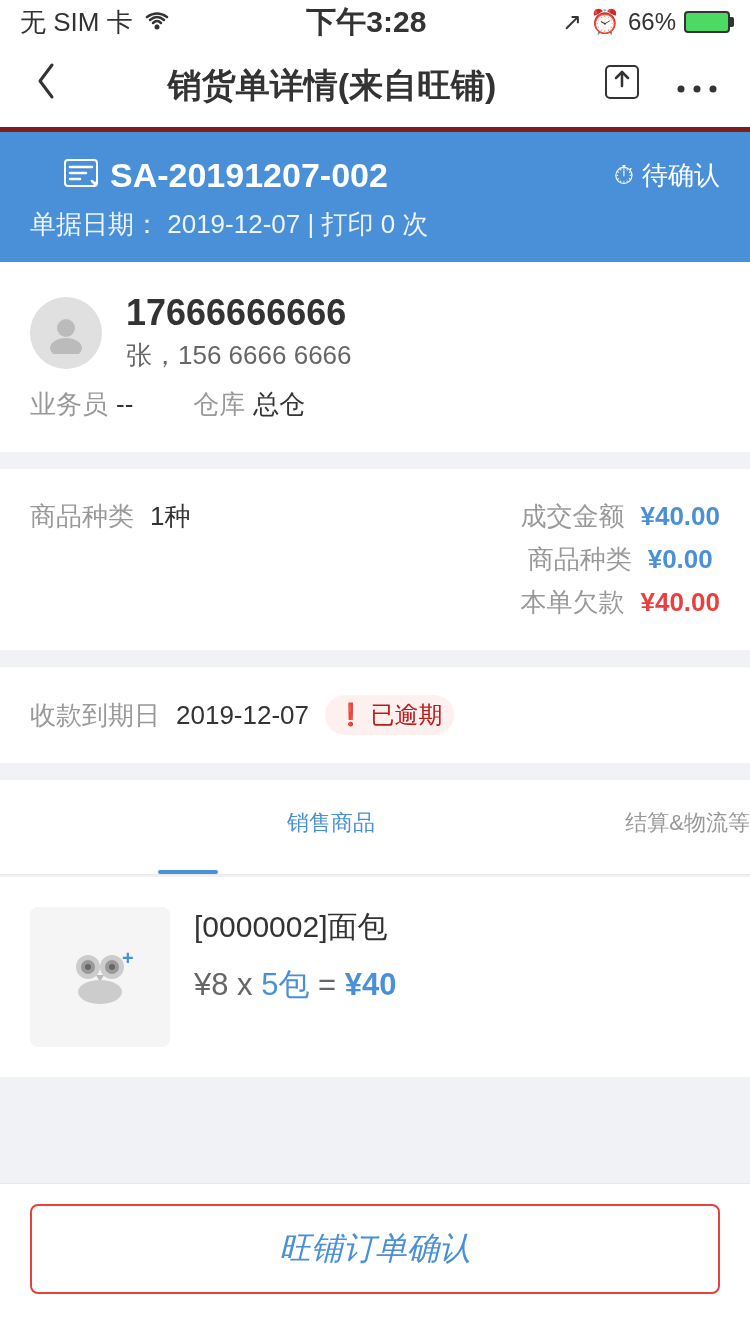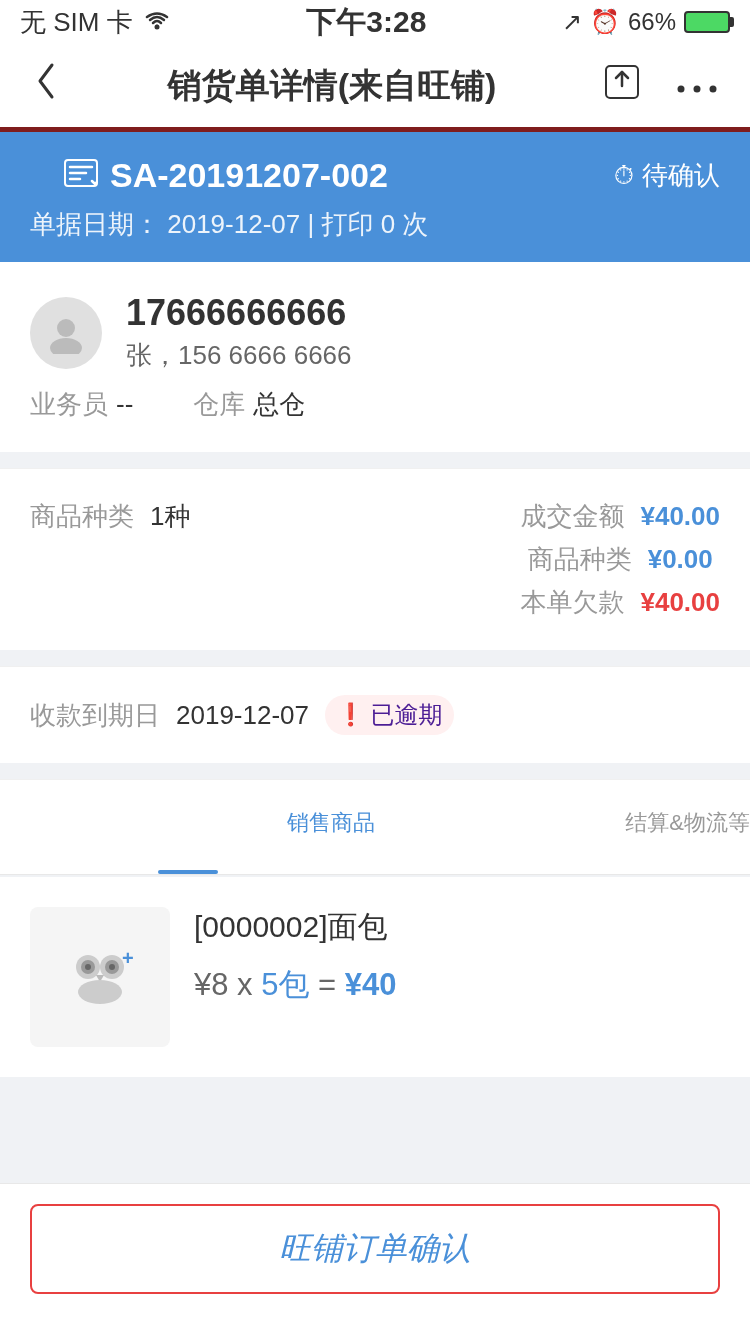--- a/index.html
+++ b/index.html
@@ -259,21 +259,21 @@
       gap: 6px;
       background: #fff0f0;
       border-radius: 20px;
       padding: 4px 12px;
     }
     .overdue-icon {
       color: #e84040;
       font-size: 22px;
     }
     .overdue-text {
-      color: #4c1d95;
+      color: #b91c1c;
       font-size: 24px;
     }
 
     
     .tabs-container {
       background: #fff;
       display: flex;
       border-bottom: 1px solid #e8e8e8;
     }
     .tab-item {

